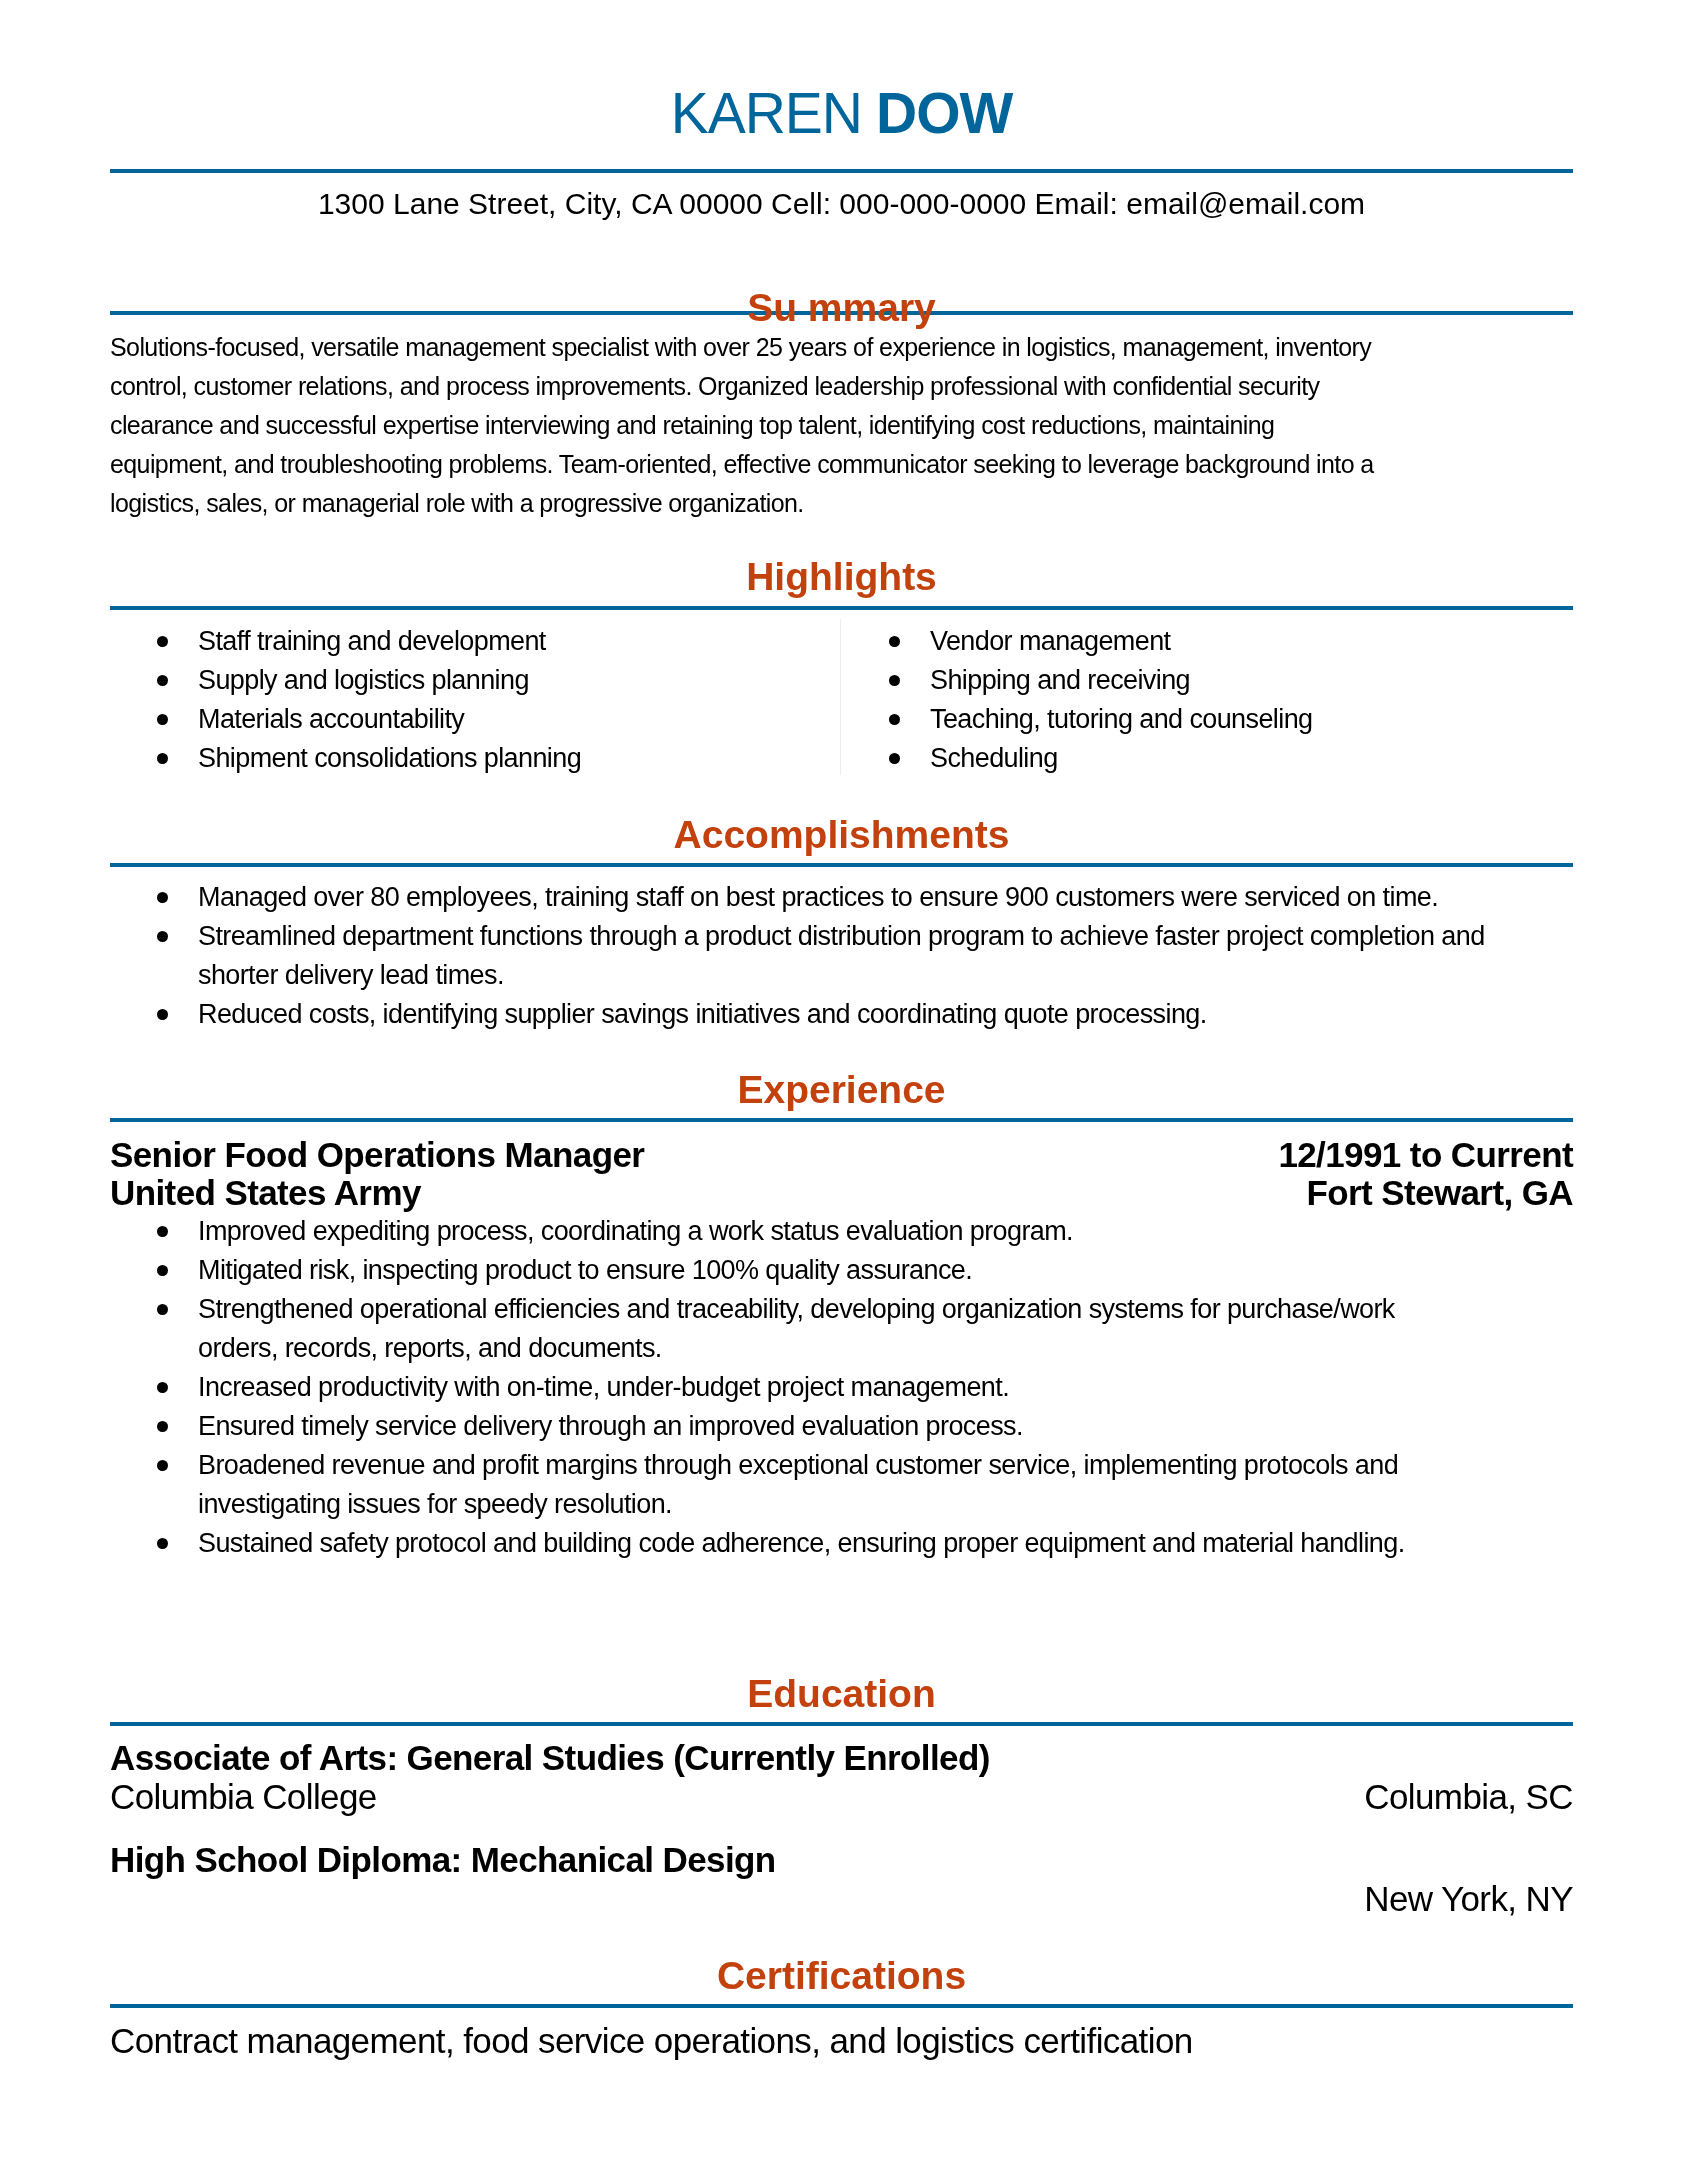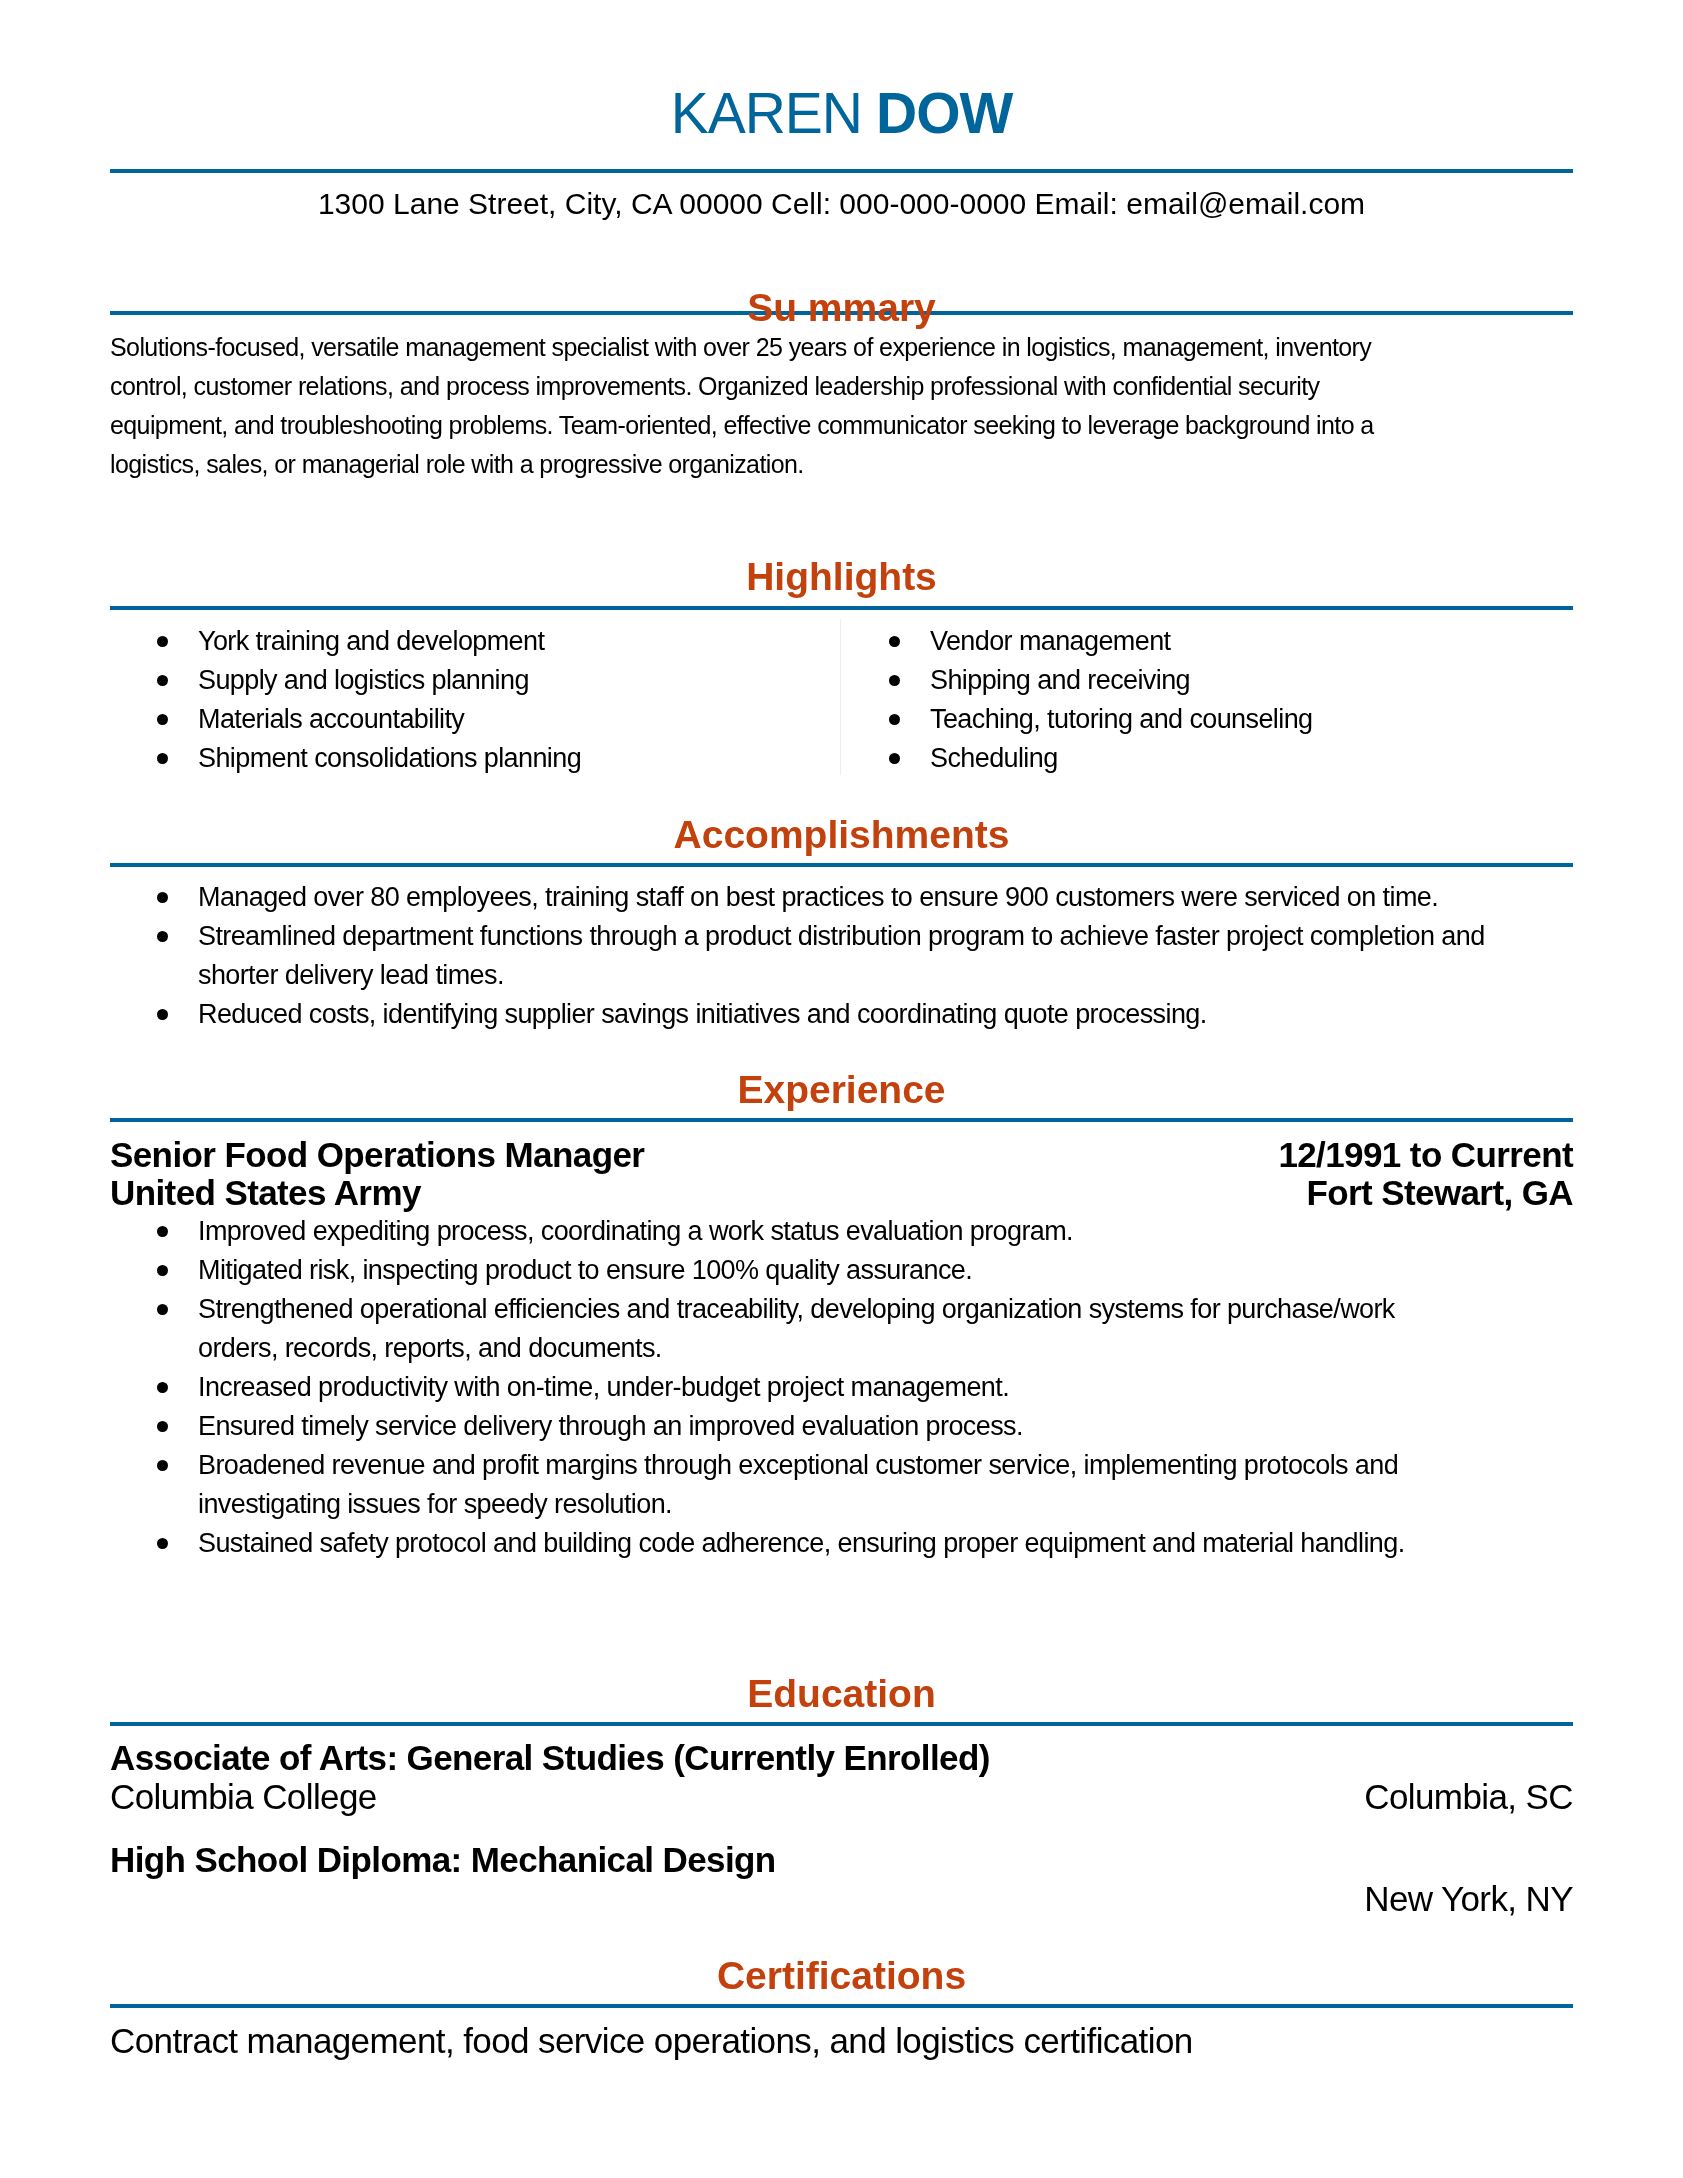--- a/index.html
+++ b/index.html
@@ -38,28 +38,29 @@
     <span class="first">KAREN</span><span class="last">DOW</span>
   </div>
   <div class="rule" style="top:169px;"></div>
   <div class="contact">1300 Lane Street, City, CA 00000 Cell: 000-000-0000 Email: email@email.com</div>
 
   <div class="rule" style="top:311px;"></div>
   <div class="heading" style="top:285px;">Su mmary</div>
   <div class="para" style="top:328px;">
     <div>Solutions-focused, versatile management specialist with over 25 years of experience in logistics, management, inventory</div>
     <div>control, customer relations, and process improvements. Organized leadership professional with confidential security</div>
+    <div>clearance and successful expertise interviewing and retaining top talent, identifying cost reductions, maintaining</div>
     <div>equipment, and troubleshooting problems. Team-oriented, effective communicator seeking to leverage background into a</div>
     <div>logistics, sales, or managerial role with a progressive organization.</div>
   </div>
 
   <div class="heading" style="top:554px;text-align:center;">Highlights</div>
   <div class="rule" style="top:606px;"></div>
   <ul class="bul" style="left:0; top:622px; width:730px;">
-    <li><span class="dot"></span><span>York training and development</span></li>
+    <li><span class="dot"></span><span>Staff training and development</span></li>
     <li><span class="dot"></span><span>Supply and logistics planning</span></li>
     <li><span class="dot"></span><span>Materials accountability</span></li>
     <li><span class="dot"></span><span>Shipment consolidations planning</span></li>
   </ul>
   <div class="col-divider"></div>
   <ul class="bul" style="left:732px; top:622px; width:732px;">
     <li><span class="dot"></span><span>Vendor management</span></li>
     <li><span class="dot"></span><span>Shipping and receiving</span></li>
     <li><span class="dot"></span><span>Teaching, tutoring and counseling</span></li>
     <li><span class="dot"></span><span>Scheduling</span></li>

